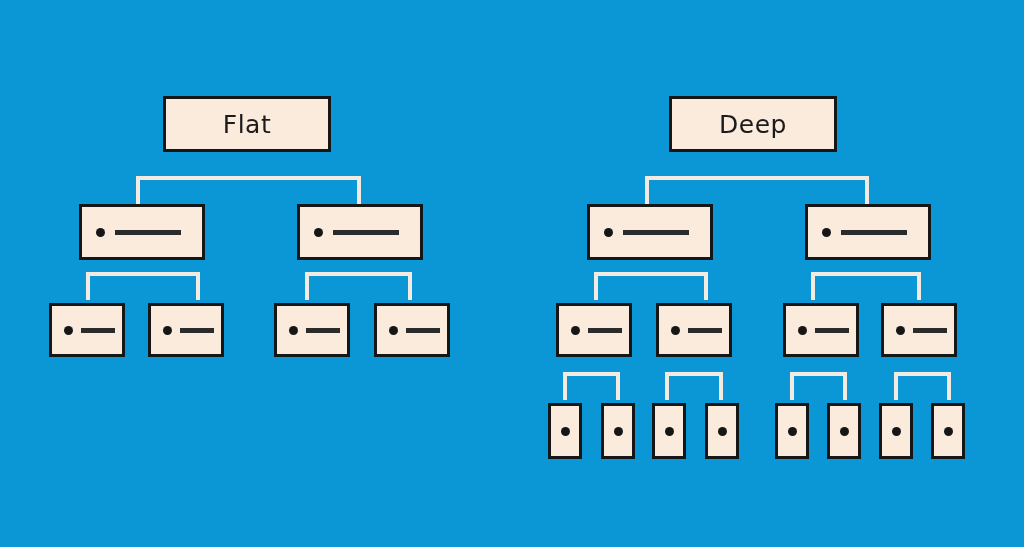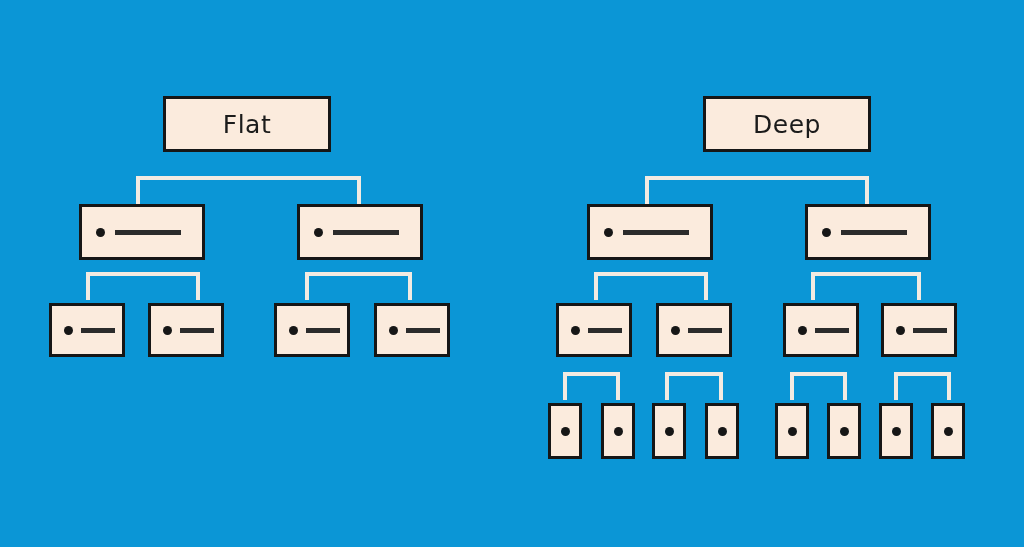--- a/index.html
+++ b/index.html
@@ -132,21 +132,21 @@
     </div>
     <div class="node lvl3" style="left: 374px; top: 303px; background: rgb(251, 235, 221); border-color: rgb(22, 22, 22);">
       <span class="dot" style="background: rgb(22, 22, 22);"></span>
       <span class="rule" style="background: rgb(43, 43, 43);"></span>
     </div>
 
   </div>
 
   <div>
 
-    <div class="node title-box" style="left: 703px; top: 96px; background: rgb(251, 235, 221); border-color: rgb(22, 22, 22); text-align: center;">
+    <div class="node title-box" style="left: 669px; top: 96px; background: rgb(251, 235, 221); border-color: rgb(22, 22, 22); text-align: center;">
       <span class="title-label">Deep</span>
     </div>
 
     <div class="bracket" style="left: 645px; top: 176px; width: 224px; height: 30px; border-color: rgb(243, 235, 226);"></div>
 
     <div class="node lvl2" style="left: 587px; top: 204px; background: rgb(251, 235, 221); border-color: rgb(22, 22, 22);">
       <span class="dot" style="background: rgb(22, 22, 22);"></span>
       <span class="rule" style="background: rgb(43, 43, 43);"></span>
     </div>
     <div class="node lvl2" style="left: 805px; top: 204px; background: rgb(251, 235, 221); border-color: rgb(22, 22, 22);">

